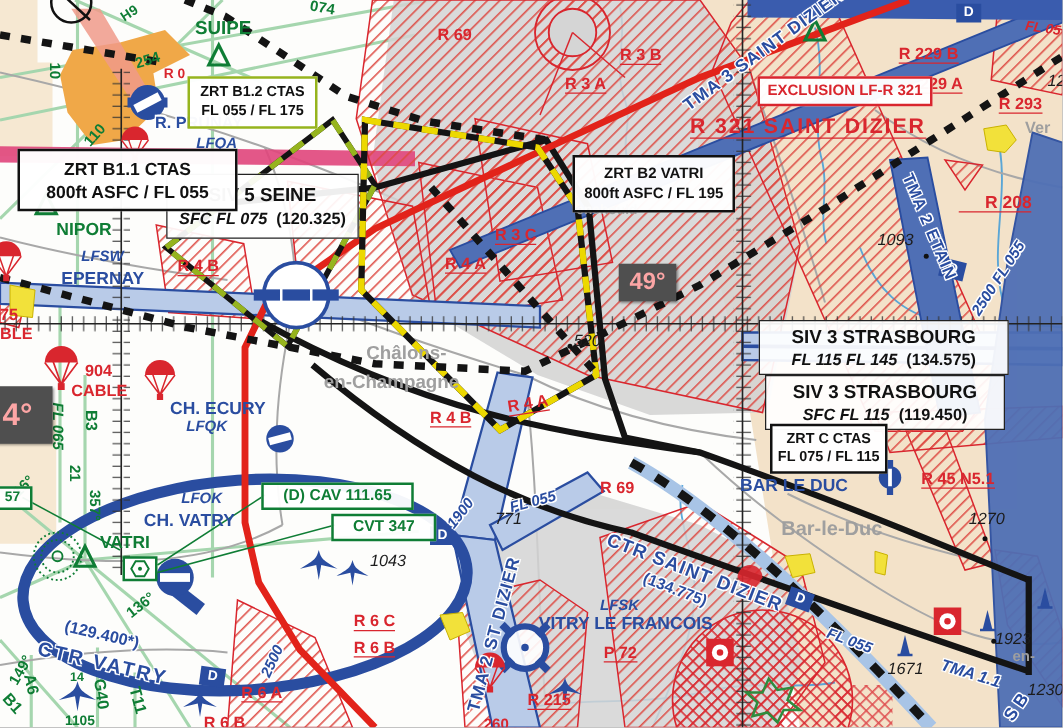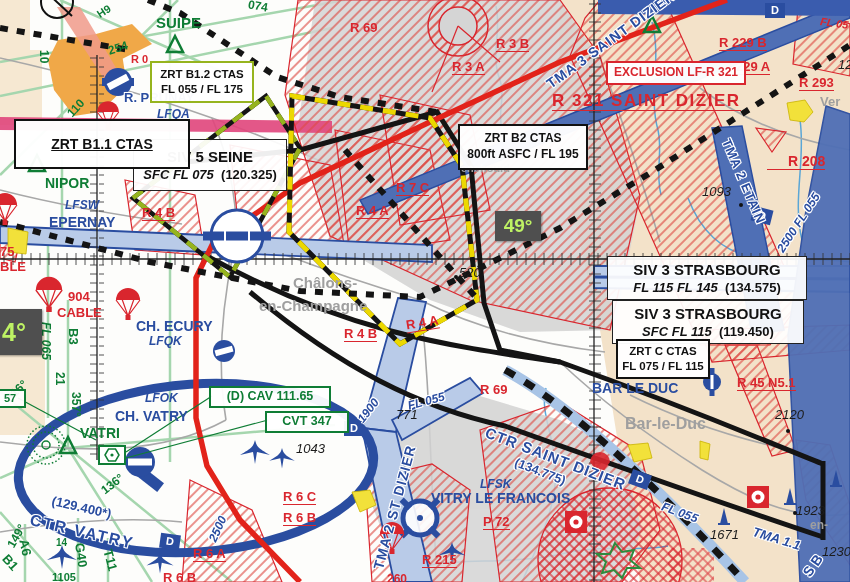--- a/index.html
+++ b/index.html
@@ -17,21 +17,21 @@
   .halo{text-shadow:1px 1px 0 #fff,-1px -1px 0 #fff,1px -1px 0 #fff,-1px 1px 0 #fff,0 0 2px #fff;}
   .box{position:absolute;background:rgba(255,255,255,.97);border:2.5px solid #111;
        text-align:center;font-weight:bold;color:#111;z-index:5;
        display:flex;flex-direction:column;justify-content:center;gap:2px;}
   .box div{line-height:1.15;}
   .sivbox{position:absolute;background:rgba(255,255,255,.93);border:1.5px solid #222;
        text-align:center;font-weight:bold;color:#111;z-index:4;
        display:flex;flex-direction:column;justify-content:center;gap:2px;}
   .dbox{position:absolute;width:20px;height:15px;background:#2a4da0;color:#fff;
        font-weight:bold;font-size:11px;line-height:15px;text-align:center;z-index:3;}
-  .coord{position:absolute;background:#4f4f4f;color:#bef264;font-weight:bold;
+  .coord{position:absolute;background:#4f4f4f;color:#fca5a5;font-weight:bold;
        text-align:center;z-index:4;box-shadow:1px 1px 2px rgba(0,0,0,.4);}
   .grnbox{position:absolute;background:rgba(255,255,255,.95);border:2px solid #0f7d35;
        color:#0f7d35;font-weight:bold;text-align:center;z-index:4;line-height:1.4;}
   .it{font-style:italic;}
 </style>
 </head>
 <body>
 
 <div id="stage">
 
@@ -313,29 +313,30 @@
     <circle cx="795" cy="513" r="2"></circle>
           <circle cx="456" cy="277" r="2"></circle>
   </g>
 
   <line x1="212" y1="396" x2="126" y2="452" stroke="#0f7d35" stroke-width="1.2"></line>
   <line x1="268" y1="420" x2="126" y2="458" stroke="#0f7d35" stroke-width="1.2"></line>
   <line x1="18" y1="398" x2="96" y2="440" stroke="#0f7d35" stroke-width="1.2"></line>
 </g>
 </svg>
 
-<div class="box" style="left:14px;top:119px;width:172px;height:46px;font-size:14px;text-decoration:underline;">
+<div class="box" style="left:14px;top:119px;width:172px;height:46px;font-size:14px;">
   <div>ZRT B1.1 CTAS</div>
+  <div>800ft ASFC / FL 055</div>
 </div>
 <div class="box" style="left:150px;top:61px;width:100px;height:38px;font-size:11.5px;border-color:#96b41e;">
   <div>ZRT B1.2 CTAS</div>
   <div>FL 055 / FL 175</div>
 </div>
 <div class="box" style="left:458px;top:124px;width:126px;height:42px;font-size:12px;">
-  <div>ZRT B2 CTAS</div>
+  <div>ZRT B2 VATRI</div>
   <div>800ft ASFC / FL 195</div>
 </div>
 <div class="box" style="left:616px;top:339px;width:90px;height:36px;font-size:11.5px;">
   <div>ZRT C CTAS</div>
   <div>FL 075 / FL 115</div>
 </div>
 <div class="box" style="left:606px;top:61px;width:136px;height:20px;font-size:12px;border-color:#d9262e;color:#d9262e;">
   <div>EXCLUSION LF-R 321</div>
 </div>
 
@@ -370,21 +371,21 @@
 <div class="lb red u" style="left:452px;top:60px;">R 3 A</div>
 <div class="lb red u" style="left:552px;top:92px;font-size:17px;letter-spacing:1.5px;">R 321 SAINT DIZIER</div>
 <div class="lb red u" style="left:719px;top:36px;">R 229 B</div>
 <div class="lb red u" style="left:723px;top:60px;">R 229 A</div>
 <div class="lb red u" style="left:799px;top:76px;">R 293</div>
 <div class="lb red it" style="left:820px;top:18px;font-size:11px;transform:rotate(8deg);">FL 05</div>
 <div class="lb red u" style="left:767px;top:154px;font-size:14px;padding-left:21px;">R 208</div>
 <div class="lb red u" style="left:737px;top:376px;">R 45 N5.1</div>
 <div class="lb red u" style="left:142px;top:206px;">R 4 B</div>
 <div class="lb red u" style="left:356px;top:204px;">R 4 A</div>
-<div class="lb red u" style="left:396px;top:181px;">R 7 C</div>
+<div class="lb red u" style="left:396px;top:181px;">R 3 C</div>
 <div class="lb red u" style="left:406px;top:316px;transform:rotate(-9deg);">R 4 A</div>
 <div class="lb red u" style="left:344px;top:327px;">R 4 B</div>
 <div class="lb red u" style="left:283px;top:490px;">R 6 C</div>
 <div class="lb red u" style="left:283px;top:511px;">R 6 B</div>
 <div class="lb red u" style="left:193px;top:547px;">R 6 A</div>
 <div class="lb red u" style="left:163px;top:571px;">R 6 B</div>
 <div class="lb red u" style="left:422px;top:553px;">R 215</div>
 <div class="lb red u" style="left:483px;top:515px;">P 72</div>
 <div class="lb red" style="left:480px;top:383px;">R 69</div>
 <div class="lb red" style="left:131px;top:54px;font-size:11px;">R 0</div>
@@ -446,19 +447,19 @@
 <div class="lb gry" style="left:259px;top:298px;">en-Champagne</div>
 <div class="lb gry" style="left:625px;top:416px;font-size:16px;">Bar-le-Duc</div>
 <div class="lb gry" style="left:820px;top:95px;font-size:13px;">Ver</div>
 <div class="lb gry" style="left:810px;top:519px;font-size:12px;">en-</div>
 <div class="lb gry" style="left:461px;top:163px;font-size:11px;">enehould</div>
 
 <div class="lb elev" style="left:702px;top:185px;">1093</div>
 <div class="lb elev" style="left:459px;top:266px;">520</div>
 <div class="lb elev" style="left:396px;top:408px;">771</div>
 <div class="lb elev" style="left:296px;top:442px;">1043</div>
-<div class="lb elev" style="left:775px;top:408px;">2120</div>
+<div class="lb elev" style="left:775px;top:408px;">1270</div>
 <div class="lb elev" style="left:796px;top:504px;">1923</div>
 <div class="lb elev" style="left:710px;top:528px;">1671</div>
 <div class="lb elev" style="left:822px;top:545px;">1230</div>
 <div class="lb elev" style="left:838px;top:58px;">12</div>
 
 </div>
 
 </body></html>

